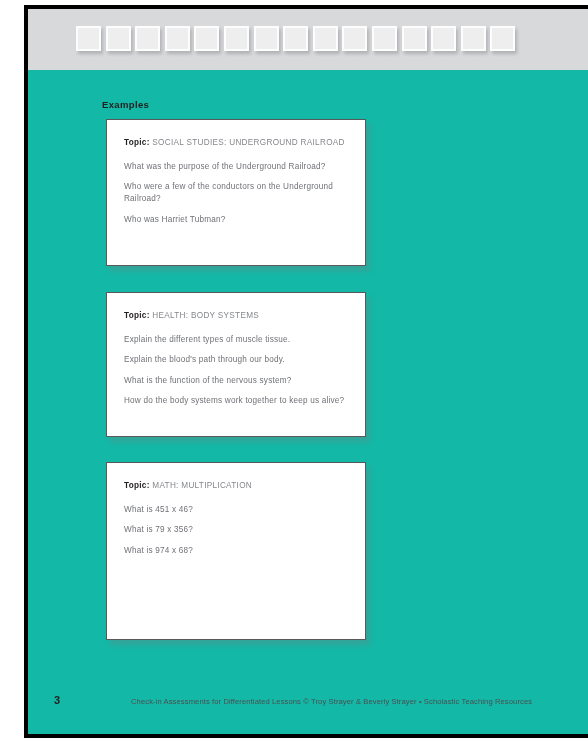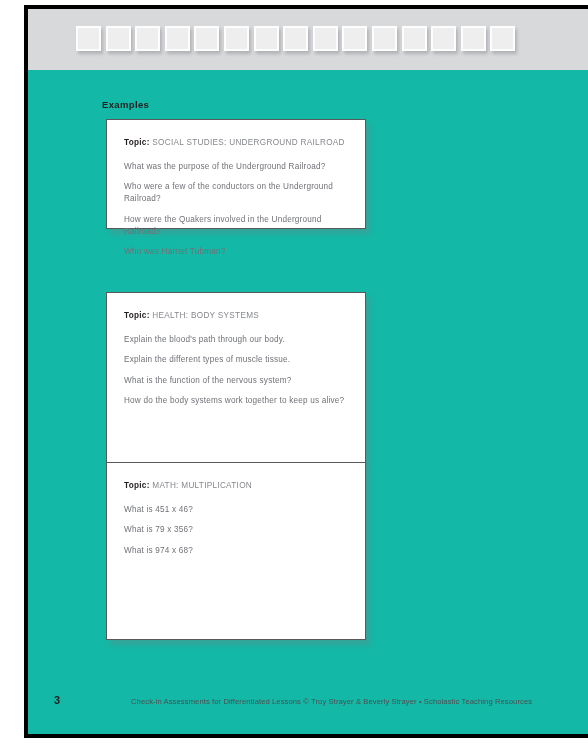--- a/index.html
+++ b/index.html
@@ -75,22 +75,22 @@
   .example-box {
     position: absolute;
     left: 78px;
     width: 260px;
     background: #ffffff;
     border: 1.6px solid #595959;
     box-sizing: border-box;
     box-shadow: 4px 5px 5px rgba(120,122,126,0.32);
   }
 
-  #box-0 { top: 49px;  height: 110px; }
-  #box-1 { top: 222px; height: 171px; }
+  #box-0 { top: 49px;  height: 147px; }
+  #box-1 { top: 222px; height: 145px; }
   #box-2 { top: 392px; height: 178px; }
 
   .box-inner {
     padding: 18px 17px 10px 17px;
   }
 
   .topic-line {
     font-size: 8.2px;
     color: #7d7f84;
     margin-bottom: 14px;
@@ -168,29 +168,28 @@
 
   <div id="content">
     <div id="examples-heading">Examples</div>
 
     <div id="boxes-container">
         <div class="example-box" id="box-0">
           <div class="box-inner">
             <div class="topic-line"><span class="topic-label">Topic:</span> <span class="topic-value">SOCIAL STUDIES: UNDERGROUND RAILROAD</span></div>
             <div class="question">What was the purpose of the Underground Railroad?</div>
             <div class="question">Who were a few of the conductors on the Underground Railroad?</div>
-            <div class="question">How were the Quakers involved in the Underground Railroad?</div>
             <div class="question">Who was Harriet Tubman?</div>
           </div>
         </div>
         <div class="example-box" id="box-1">
           <div class="box-inner">
             <div class="topic-line"><span class="topic-label">Topic:</span> <span class="topic-value">HEALTH: BODY SYSTEMS</span></div>
+            <div class="question">Explain the different types of muscle tissue.</div>
             <div class="question">Explain the blood's path through our body.</div>
-            <div class="question">Explain the different types of muscle tissue.</div>
             <div class="question">What is the function of the nervous system?</div>
             <div class="question">How do the body systems work together to keep us alive?</div>
           </div>
         </div>
         <div class="example-box" id="box-2">
           <div class="box-inner">
             <div class="topic-line"><span class="topic-label">Topic:</span> <span class="topic-value">MATH: MULTIPLICATION</span></div>
             <div class="question">What is 451 x 46?</div>
             <div class="question">What is 79 x 356?</div>
             <div class="question">What is 974 x 68?</div>

